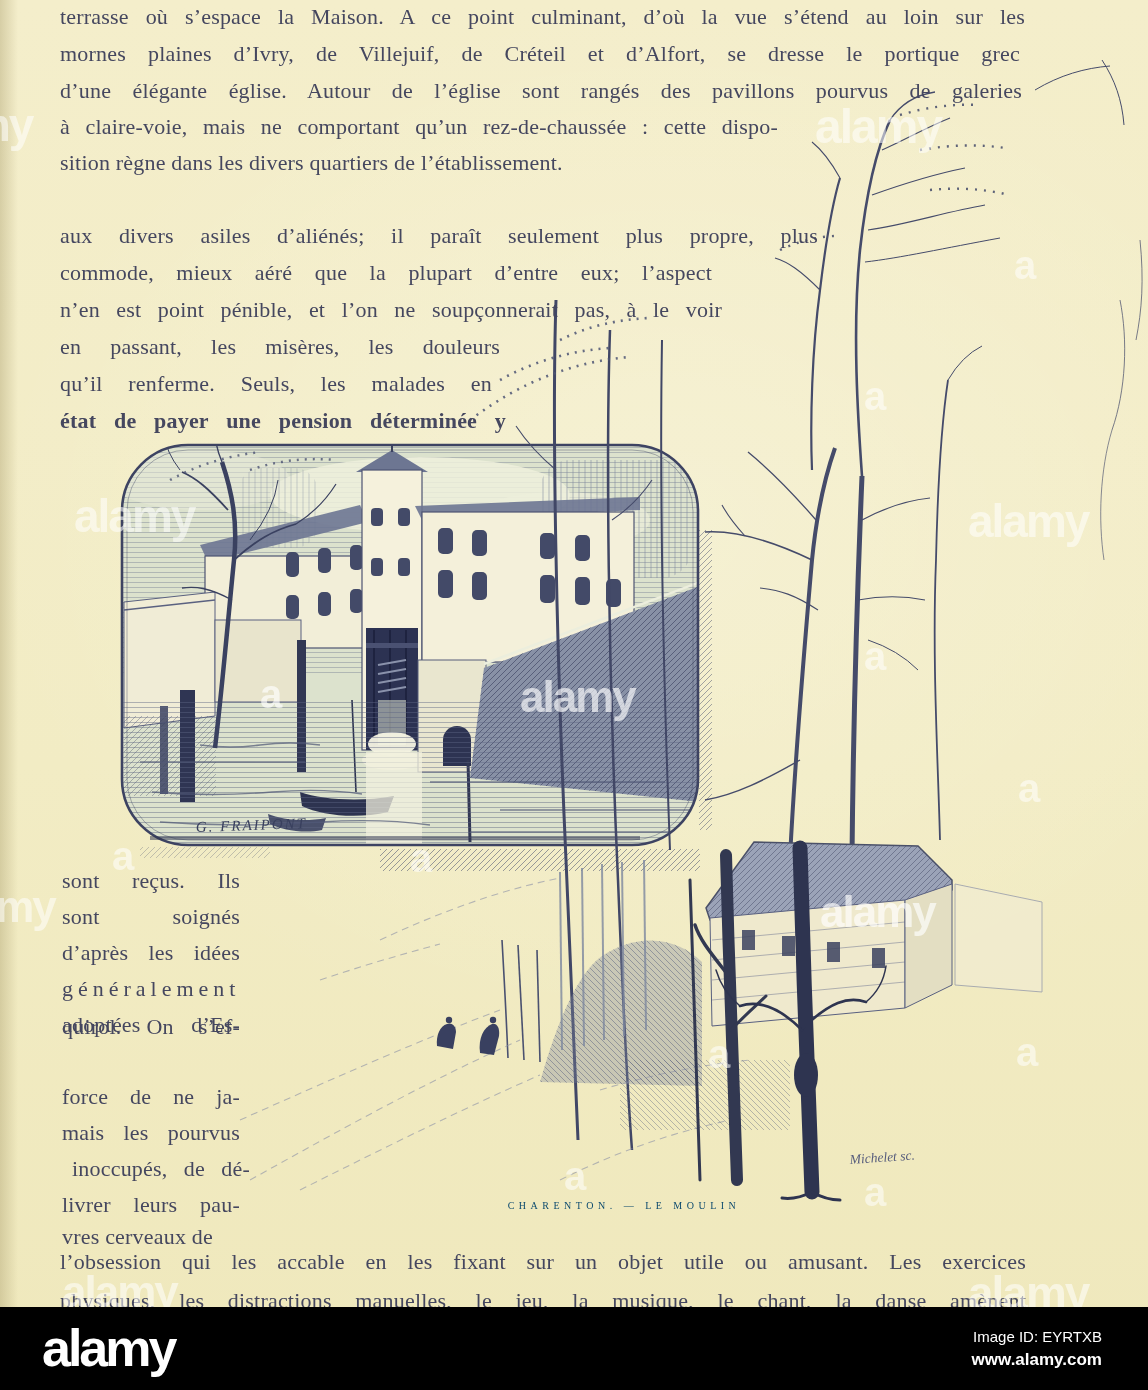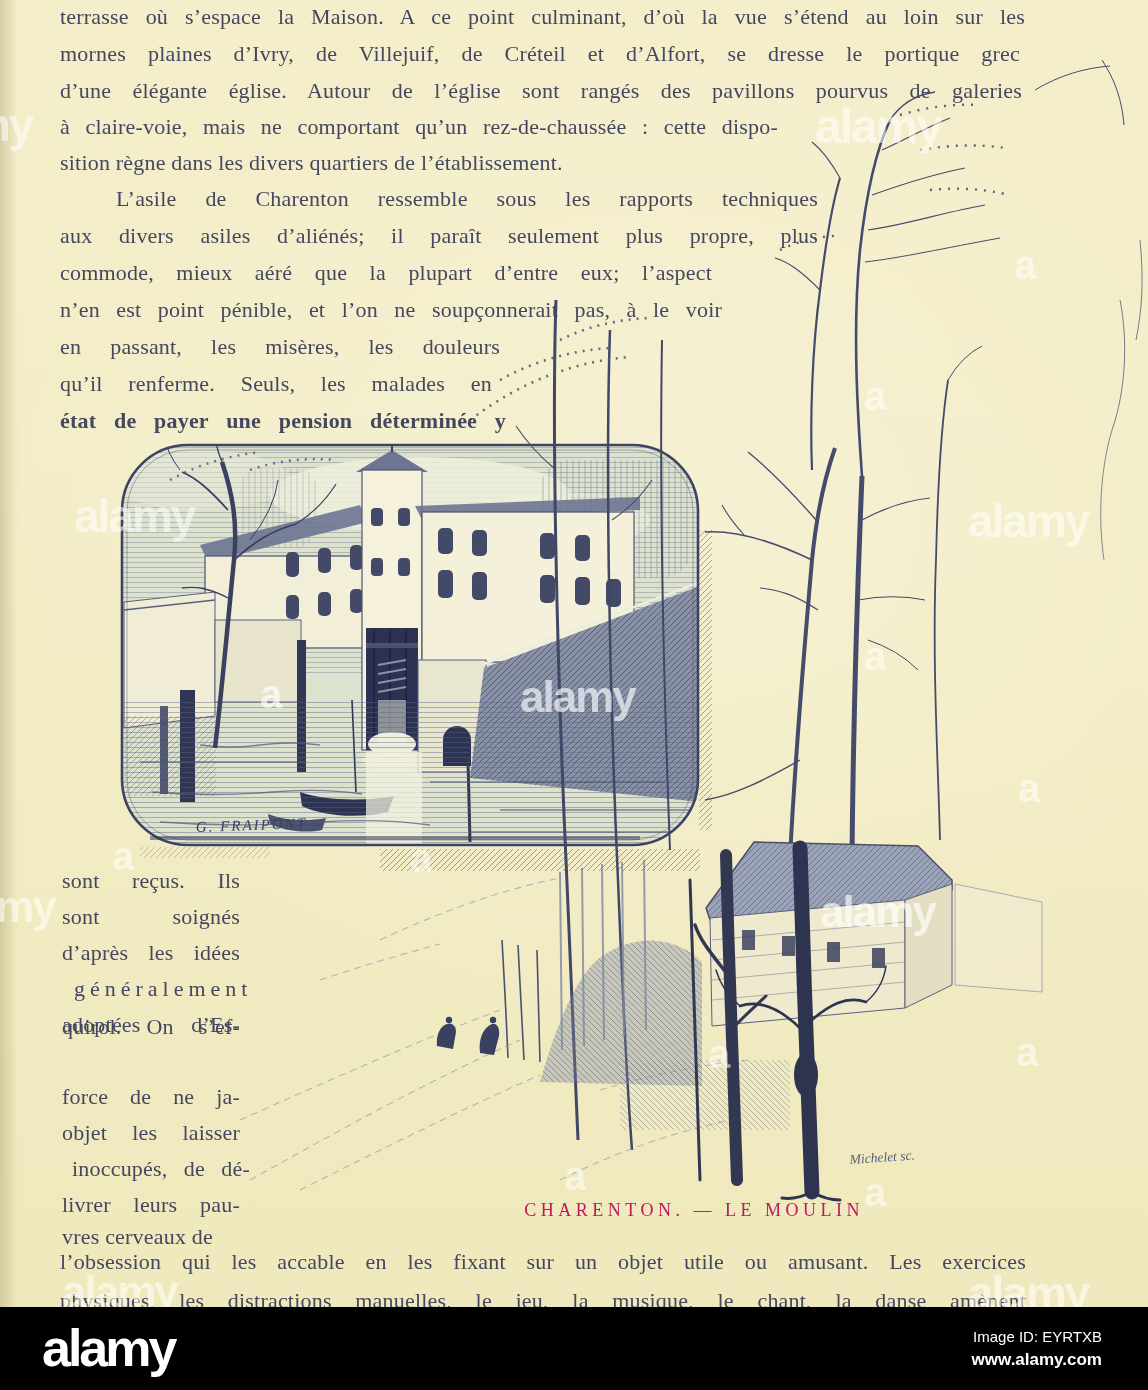--- a/index.html
+++ b/index.html
@@ -14,24 +14,24 @@
       linear-gradient(90deg, rgba(170,158,110,0.40) 0px, rgba(170,158,110,0.0) 18px),
       radial-gradient(ellipse 980px 760px at 58% 38%, rgba(255,255,255,0.22), rgba(0,0,0,0) 70%),
       linear-gradient(180deg, #f4eecb 0%, #f2ecc4 55%, #efe8bc 100%);
   }
   .line{
     position:absolute;
     font-size:22px;line-height:30px;color:#45475f;letter-spacing:.2px;
     white-space:normal;
   }
   .j{text-align:justify;text-align-last:justify;}
-  .ls{letter-spacing:5px;margin-left:12px;}
+  .ls{letter-spacing:5px;}
   .caption{
-    position:absolute;left:384px;top:1200px;width:480px;text-align:right;
-    font-size:18px;letter-spacing:4.5px;color:#be185d;
+    position:absolute;left:384px;top:1200px;width:480px;text-align:center;
+    font-size:10px;letter-spacing:4.5px;color:#0c4a6e;
   }
   .artwork{position:absolute;left:0;top:0;z-index:1;pointer-events:none;}
   .textlayer{position:absolute;left:0;top:0;width:1148px;height:1390px;z-index:2;}
   .wm{
     position:absolute;z-index:5;pointer-events:none;
     font-family:"Liberation Sans","DejaVu Sans",sans-serif;font-weight:700;
     color:rgba(255,255,255,0.55);letter-spacing:-2px;line-height:1;
   }
   .wm.bright{color:rgba(255,255,255,0.65);}
   .bar{
@@ -319,36 +319,35 @@
   </g>
 </svg>
 
 <div class="textlayer">
   <div class="line j" style="left:60px;top:2px;width:965px;">terrasse où s’espace la Maison. A ce point culminant, d’où la vue s’étend au loin sur les</div>
   <div class="line j" style="left:60px;top:39px;width:960px;">mornes plaines d’Ivry, de Villejuif, de Créteil et d’Alfort, se dresse le portique grec</div>
   <div class="line j" style="left:60px;top:76px;width:962px;">d’une élégante église. Autour de l’église sont rangés des pavillons pourvus de galeries</div>
   <div class="line j" style="left:60px;top:112px;width:718px;">à claire-voie, mais ne comportant qu’un rez-de-chaussée : cette dispo-</div>
   <div class="line" style="left:60px;top:148px;width:640px;">sition règne dans les divers quartiers de l’établissement.</div>
 
-  <div class="line j" style="left:60px;top:184px;width:758px;text-indent:56px;">L’asile de Charenton ressemble sous les rapports techniques</div>
   <div class="line j" style="left:60px;top:221px;width:758px;">aux divers asiles d’aliénés; il paraît seulement plus propre, plus</div>
   <div class="line j" style="left:60px;top:258px;width:652px;">commode, mieux aéré que la plupart d’entre eux; l’aspect</div>
   <div class="line j" style="left:60px;top:295px;width:662px;">n’en est point pénible, et l’on ne soupçonnerait pas, à le voir</div>
   <div class="line j" style="left:60px;top:332px;width:440px;">en passant, les misères, les douleurs</div>
   <div class="line j" style="left:60px;top:369px;width:432px;">qu’il renferme. Seuls, les malades en</div>
   <div class="line j" style="left:60px;top:406px;width:446px;font-weight:bold;">état de payer une pension déterminée y</div>
 
   <div class="line j" style="left:62px;top:866px;width:178px;">sont reçus. Ils</div>
   <div class="line j" style="left:62px;top:902px;width:178px;">sont soignés</div>
   <div class="line j" style="left:62px;top:938px;width:178px;">d’après les idées</div>
   <div class="line ls" style="left:62px;top:974px;width:185px;">généralement</div>
   <div class="line j" style="left:62px;top:1010px;width:178px;">adoptées d’Es-</div>
   <div class="line j" style="left:62px;top:1012px;width:178px;">quirol. On s’ef-</div>
   <div class="line j" style="left:62px;top:1082px;width:178px;">force de ne ja-</div>
-  <div class="line j" style="left:62px;top:1118px;width:178px;">objet les laisser</div>
+  <div class="line j" style="left:62px;top:1118px;width:178px;">mais les pourvus</div>
   <div class="line j" style="left:72px;top:1154px;width:178px;">inoccupés, de dé-</div>
   <div class="line j" style="left:62px;top:1190px;width:178px;">livrer leurs pau-</div>
   <div class="line" style="left:62px;top:1222px;width:178px;">vres cerveaux de</div>
 
   <div class="caption">CHARENTON. — LE MOULIN</div>
 
   <div class="line j" style="left:60px;top:1247px;width:966px;">l’obsession qui les accable en les fixant sur un objet utile ou amusant. Les exercices</div>
   <div class="line j" style="left:60px;top:1286px;width:966px;">physiques, les distractions manuelles, le jeu, la musique, le chant, la danse amènent</div>
 </div>
 

